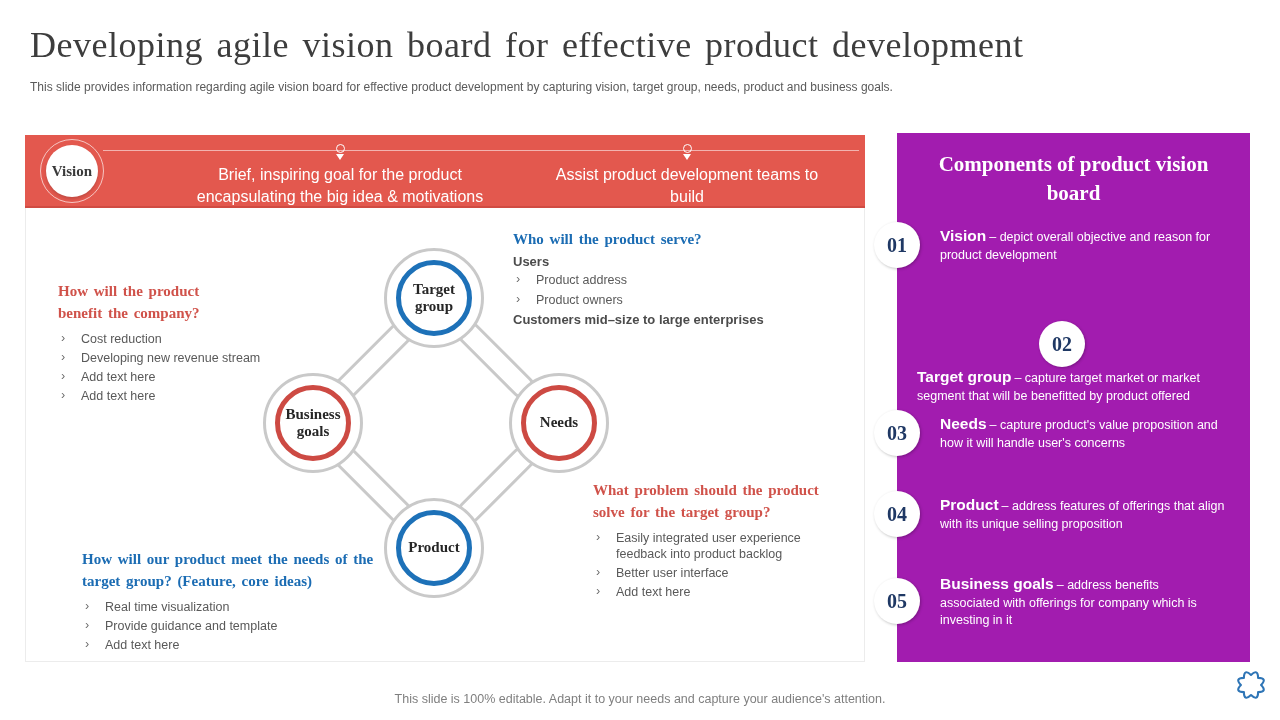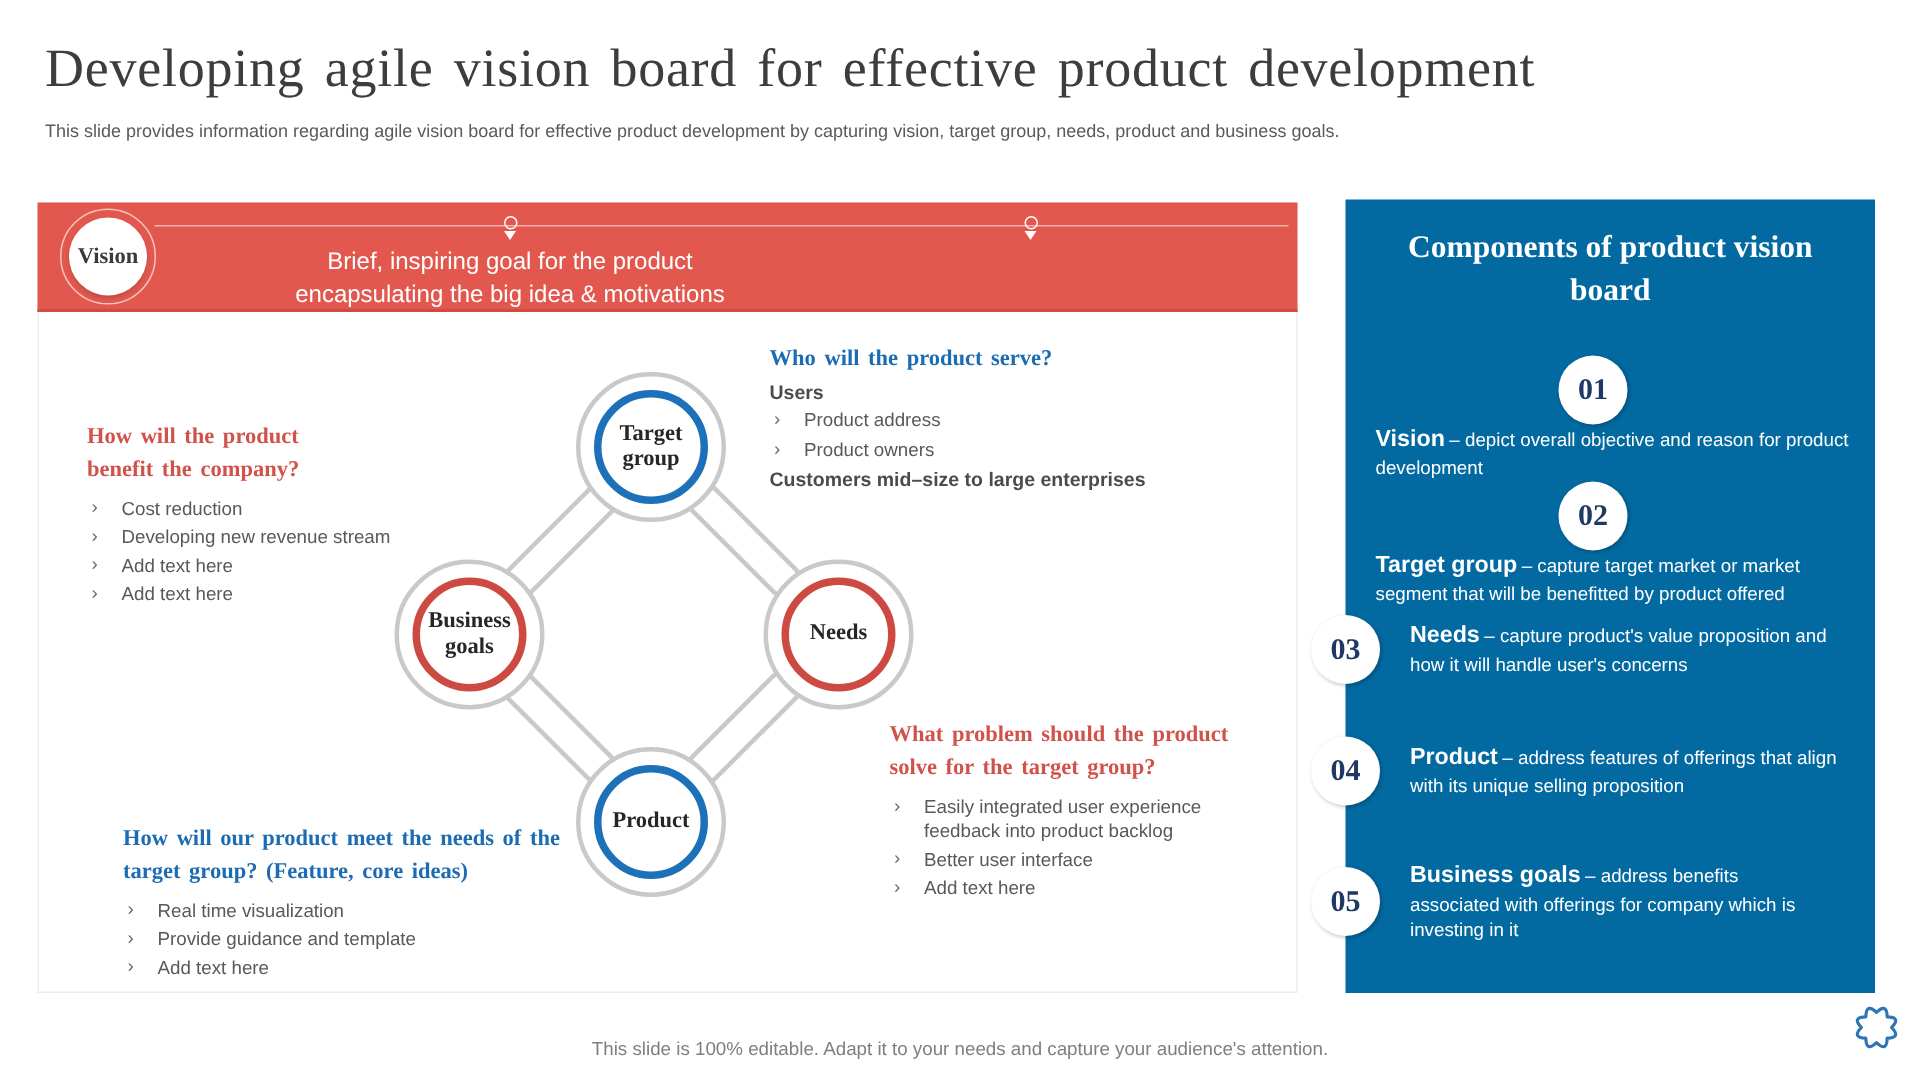--- a/index.html
+++ b/index.html
@@ -80,21 +80,21 @@
   .bullets { list-style:none; margin-top:6px; }
   .bullets li {
     position:relative; padding-left:23px; font-size:12.5px; color:#595959;
     line-height:1.3; margin-bottom:3px;
   }
   .bullets li::before { content:"\203A"; position:absolute; left:3px; top:-1px; color:#6a6a6a; }
   .boldline { font-size:13px; font-weight:bold; color:#4b4b4b; line-height:1.35; margin-top:2px; }
   
   .panel {
     position:absolute; left:897px; top:133px; width:353px; height:529px;
-    background:#0369a1;
+    background:#a21caf;
   }
   .panel-title {
     margin:17px 30px 0; text-align:center; color:#fff;
     font-family:"Liberation Serif", serif; font-weight:bold; font-size:21px; line-height:1.4;
   }
   .panel-item { position:absolute; left:0; right:0; display:flex; align-items:center; }
   .num-circle {
     flex:none; width:46px; height:46px; margin-left:-23px; border-radius:50%;
     background:#fff; display:flex; align-items:center; justify-content:center;
     font-family:"Liberation Serif", serif; font-weight:bold; font-size:20px; color:#1f3864;
@@ -128,20 +128,24 @@
         <div class="tri"></div>
         <div class="txt">
           <div>Brief, inspiring goal for the product</div>
           <div>encapsulating the big idea &amp; motivations</div>
         </div>
       </div>
 
       <div class="banner-note" style="left:517px;">
         <div class="dot"></div>
         <div class="tri"></div>
+        <div class="txt">
+          <div>Assist product development  teams to build</div>
+          <div>user experience  rich products</div>
+        </div>
       </div>
     </div>
 
     <div class="pipe" style="left:297px; top:213px; transform:rotate(-45deg);"></div>
     <div class="pipe" style="left:420px; top:212px; transform:rotate(45deg);"></div>
     <div class="pipe" style="left:297px; top:337px; transform:rotate(45deg);"></div>
     <div class="pipe" style="left:420px; top:337px; transform:rotate(-45deg);"></div>
 
     <div class="node" style="left:358px; top:112px;">
       <div class="node-ring blue">Target group</div>
@@ -192,21 +196,21 @@
         <li>Provide guidance and template</li>
         <li>Add text here</li>
       </ul>
     </div>
 
   </div>
 
   <div class="panel">
     <div class="panel-title">Components of product vision board</div>
 
-    <div class="panel-item" style="top:104px;flex-direction:column;">
+    <div class="panel-item" style="top:89px;">
       <div class="num-circle">01</div>
       <div class="panel-text"><span class="term">Vision</span><span>– depict overall objective and reason for product development</span></div>
     </div>
 
     <div class="panel-item" style="top:188px;flex-direction:column;">
       <div class="num-circle">02</div>
       <div class="panel-text" style="padding-right:28px;"><span class="term">Target group</span><span>– capture target market or market segment that will be benefitted by product offered</span></div>
     </div>
 
     <div class="panel-item" style="top:277px;">

